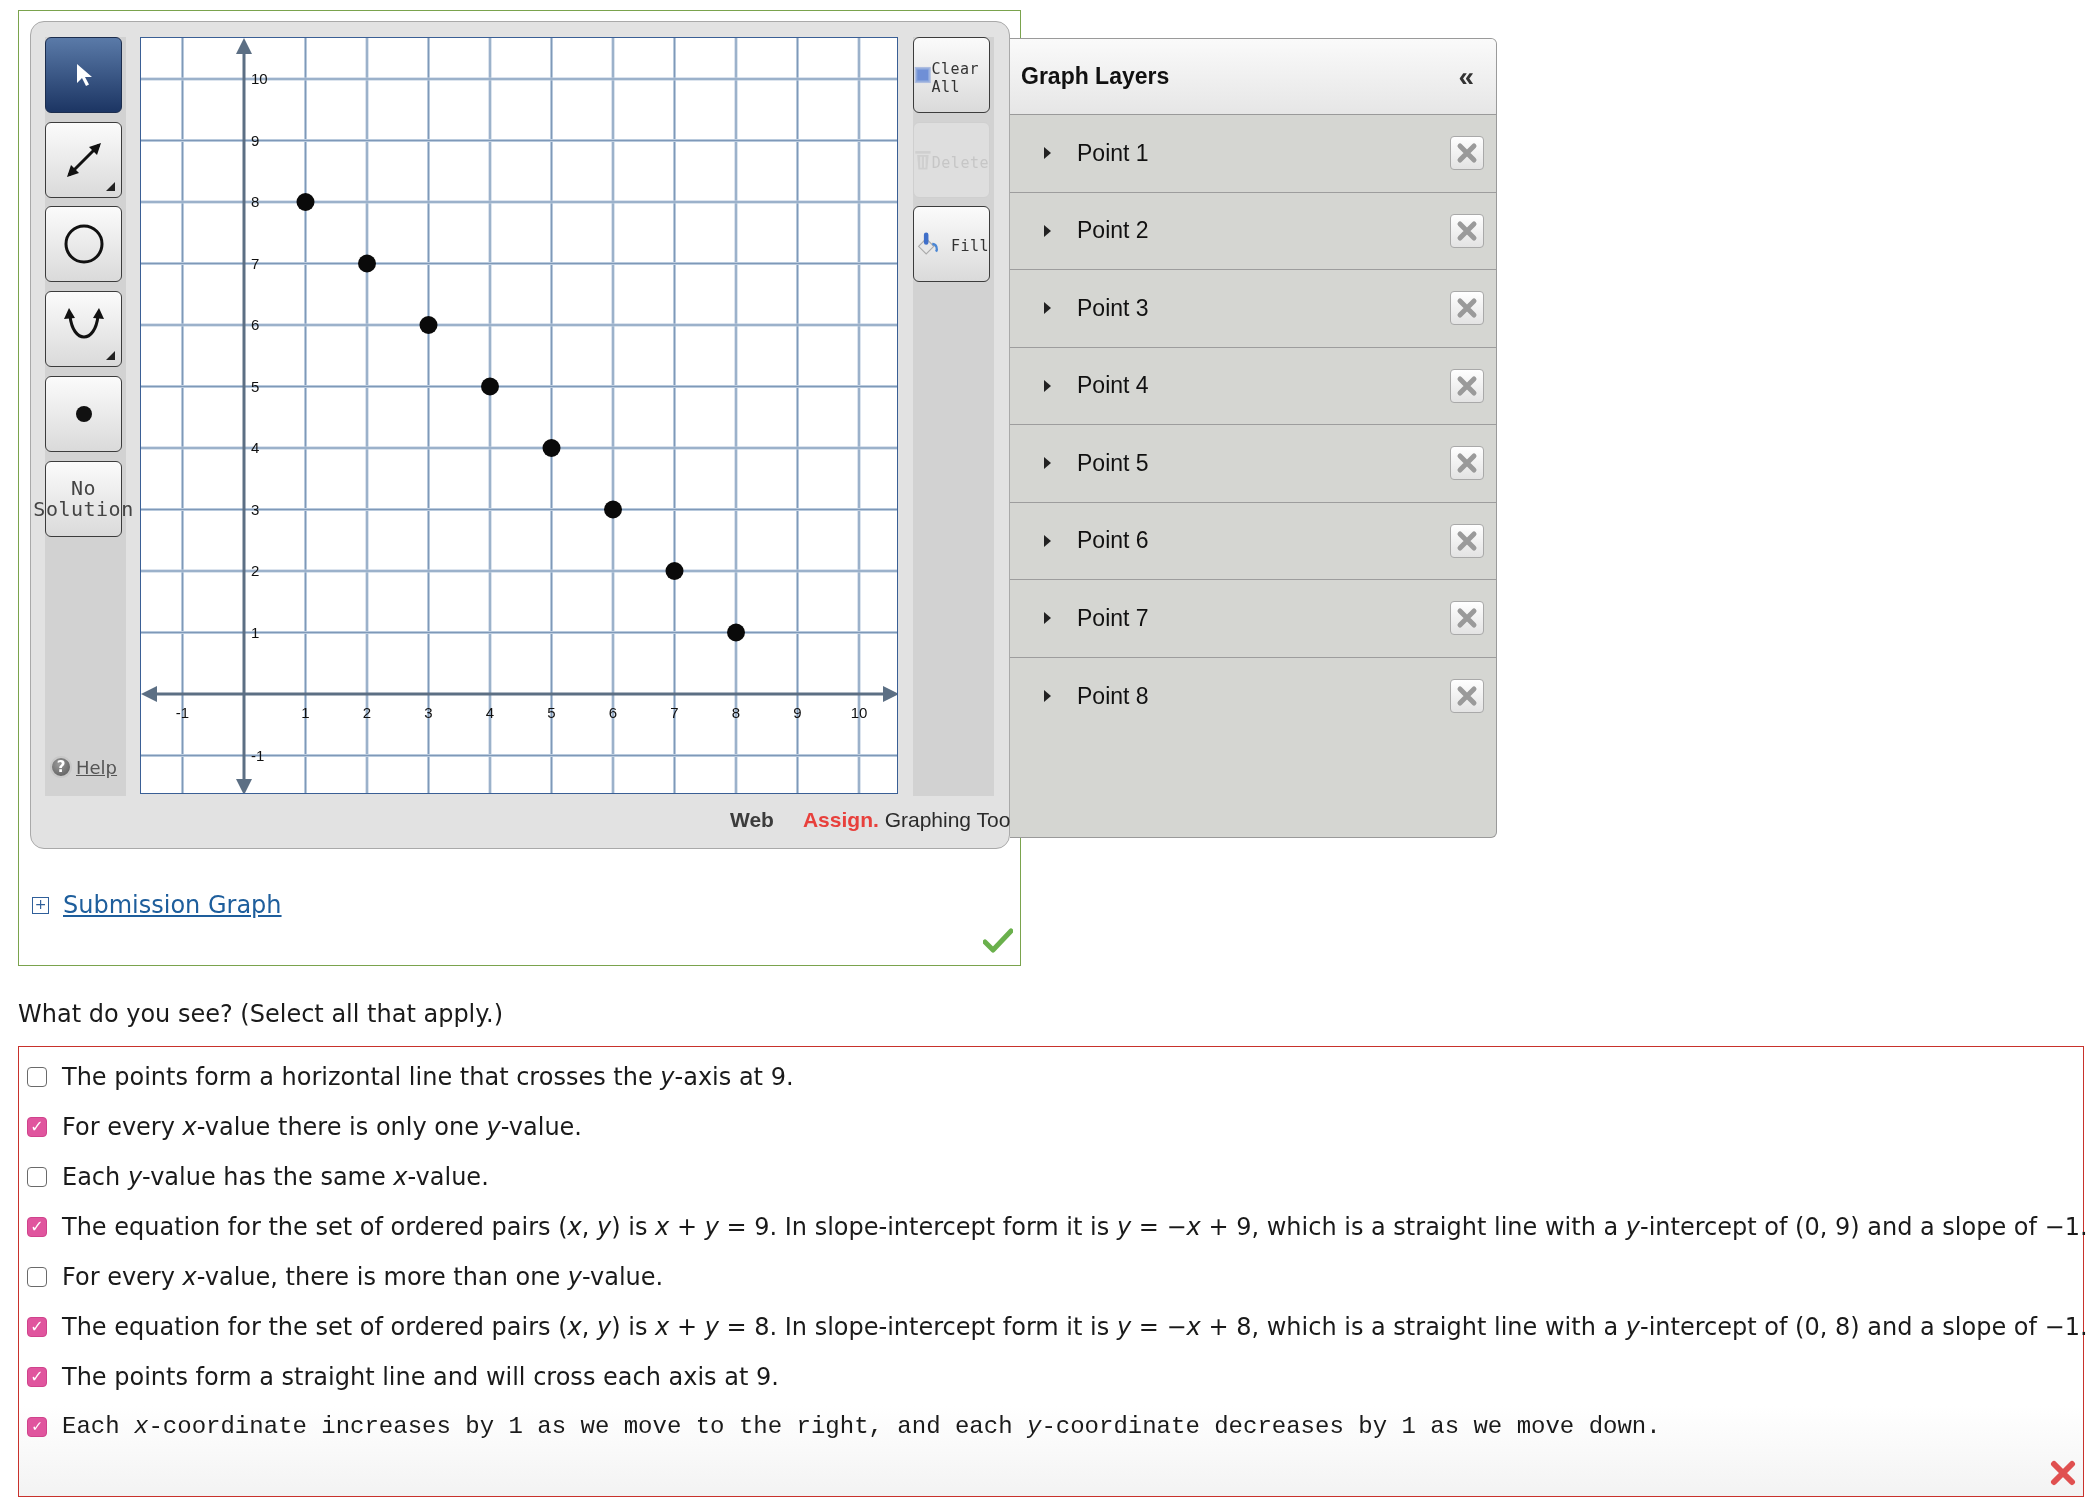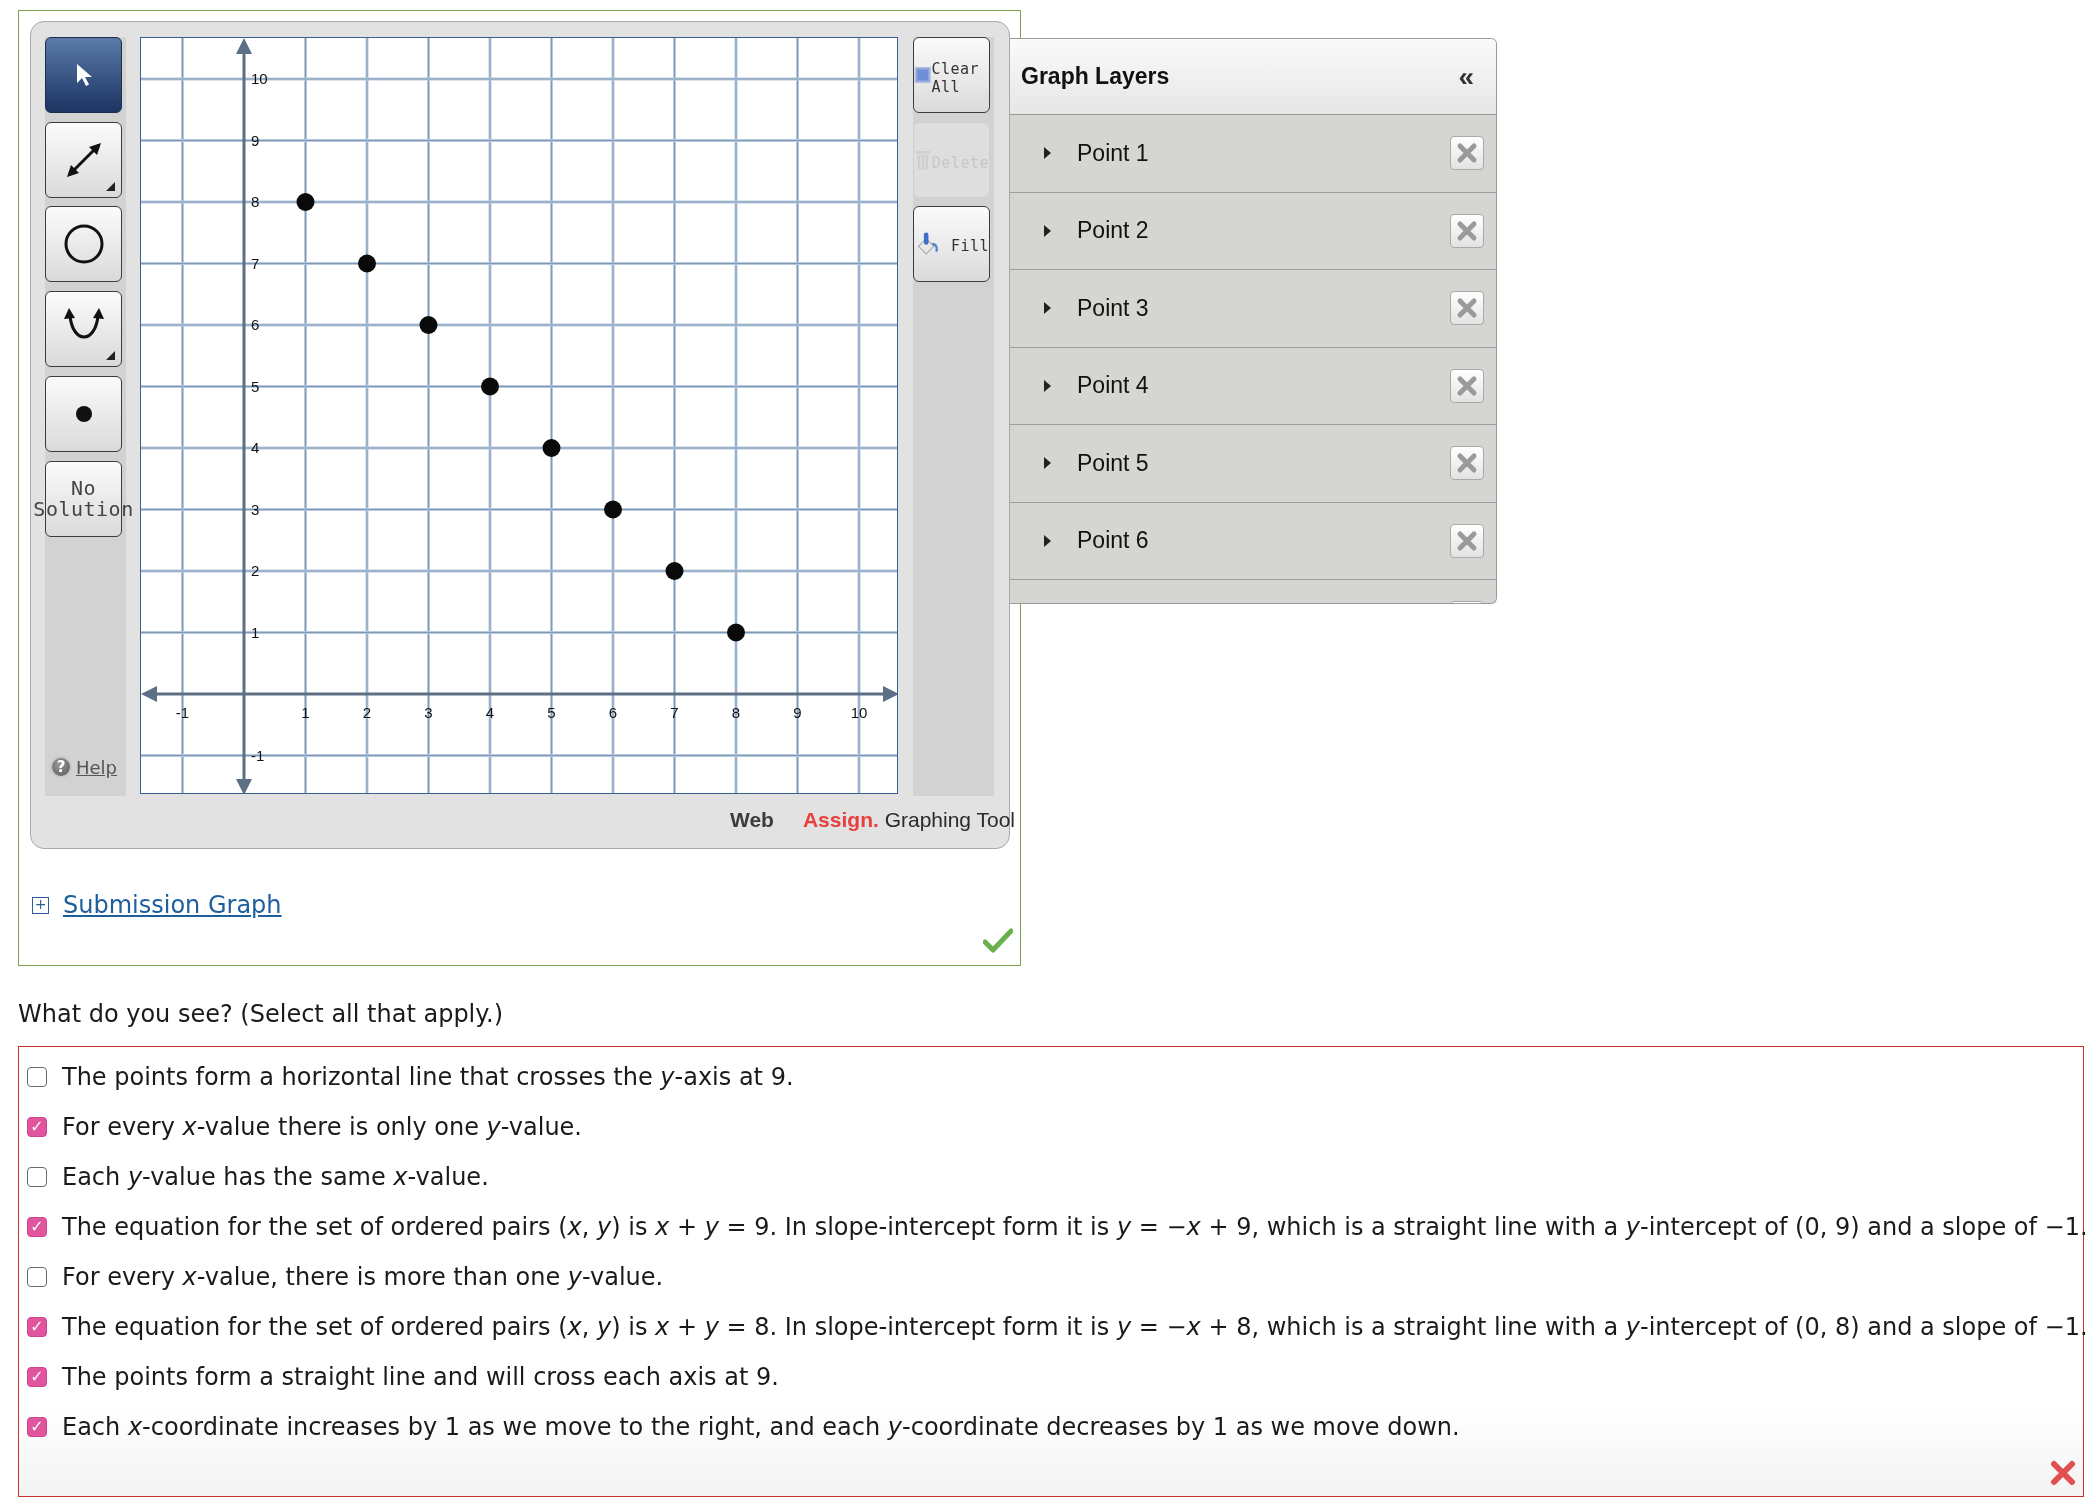--- a/index.html
+++ b/index.html
@@ -58,21 +58,21 @@
   #graph { left:140px; top:37px; width:758px; height:757px; background:#fff; border:1.5px solid #3a5f95; box-sizing:border-box; overflow:hidden; }
   #graph svg { position:absolute; left:0; top:0; }
 
   #brand { left:730px; top:808px; font-size:21px; font-family:"Liberation Sans", sans-serif; }
   #brand .web { color:#3c3c3c; font-weight:bold; }
   #brand .assign { color:#e8403c; font-weight:bold;margin-left:29px; }
   #brand .gt { color:#2b2b2b; }
 
   
   #layers {
-    left:1010px; top:38px; width:487px; height:566px; box-sizing:border-box;
+    left:1010px; top:38px; width:487px; height:800px; box-sizing:border-box;
     border:1.5px solid #9a9a9a; border-left:none; border-radius:0 6px 6px 0; background:#d5d6d2; overflow:hidden;
   }
   #layers-header {
     height:76px; background:linear-gradient(#fafafa, #e6e6e6); border-bottom:1.5px solid #9a9a9a;
     display:flex; align-items:center; justify-content:space-between; padding:0 22px 0 11px; box-sizing:border-box;
   }
   #layers-title { font-family:"Liberation Sans", sans-serif; font-size:23px; font-weight:bold; color:#111; }
   #collapse-btn { font-family:"Liberation Sans", sans-serif; font-size:28px; font-weight:bold; color:#333; cursor:pointer; }
   .layer-row {
     height:77.5px; border-bottom:1.5px solid #9d9d9d; box-sizing:border-box;
@@ -377,20 +377,20 @@
       <span class="choice-text">For every <i>x</i>-value, there is more than one <i>y</i>-value.</span>
     </div>
     <div class="choice" style="top: 266px;">
       <span class="cb on"></span>
       <span class="choice-text">The equation for the set of ordered pairs (<i>x</i>, <i>y</i>) is <i>x</i> + <i>y</i> = 8. In slope-intercept form it is <i>y</i> = −<i>x</i> + 8, which is a straight line with a <i>y</i>-intercept of (0, 8) and a slope of −1.</span>
     </div>
     <div class="choice" style="top: 316px;">
       <span class="cb on"></span>
       <span class="choice-text">The points form a straight line and will cross each axis at 9.</span>
     </div>
-    <div class="choice" style="top: 366px;">
+    <div class="choice" style="top: 366px; font-family: Liberation Mono, monospace;">
       <span class="cb on"></span>
       <span class="choice-text">Each <i>x</i>-coordinate increases by 1 as we move to the right, and each <i>y</i>-coordinate decreases by 1 as we move down.</span>
     </div>
   </div>
 <svg id="incorrect-icon" class="abs" width="26" height="26" viewBox="0 0 26 26">
   <path d="M4 4 L22 22 M22 4 L4 22" stroke="#e05050" stroke-width="6" stroke-linecap="round"></path>
 </svg>
 
 </body></html>

